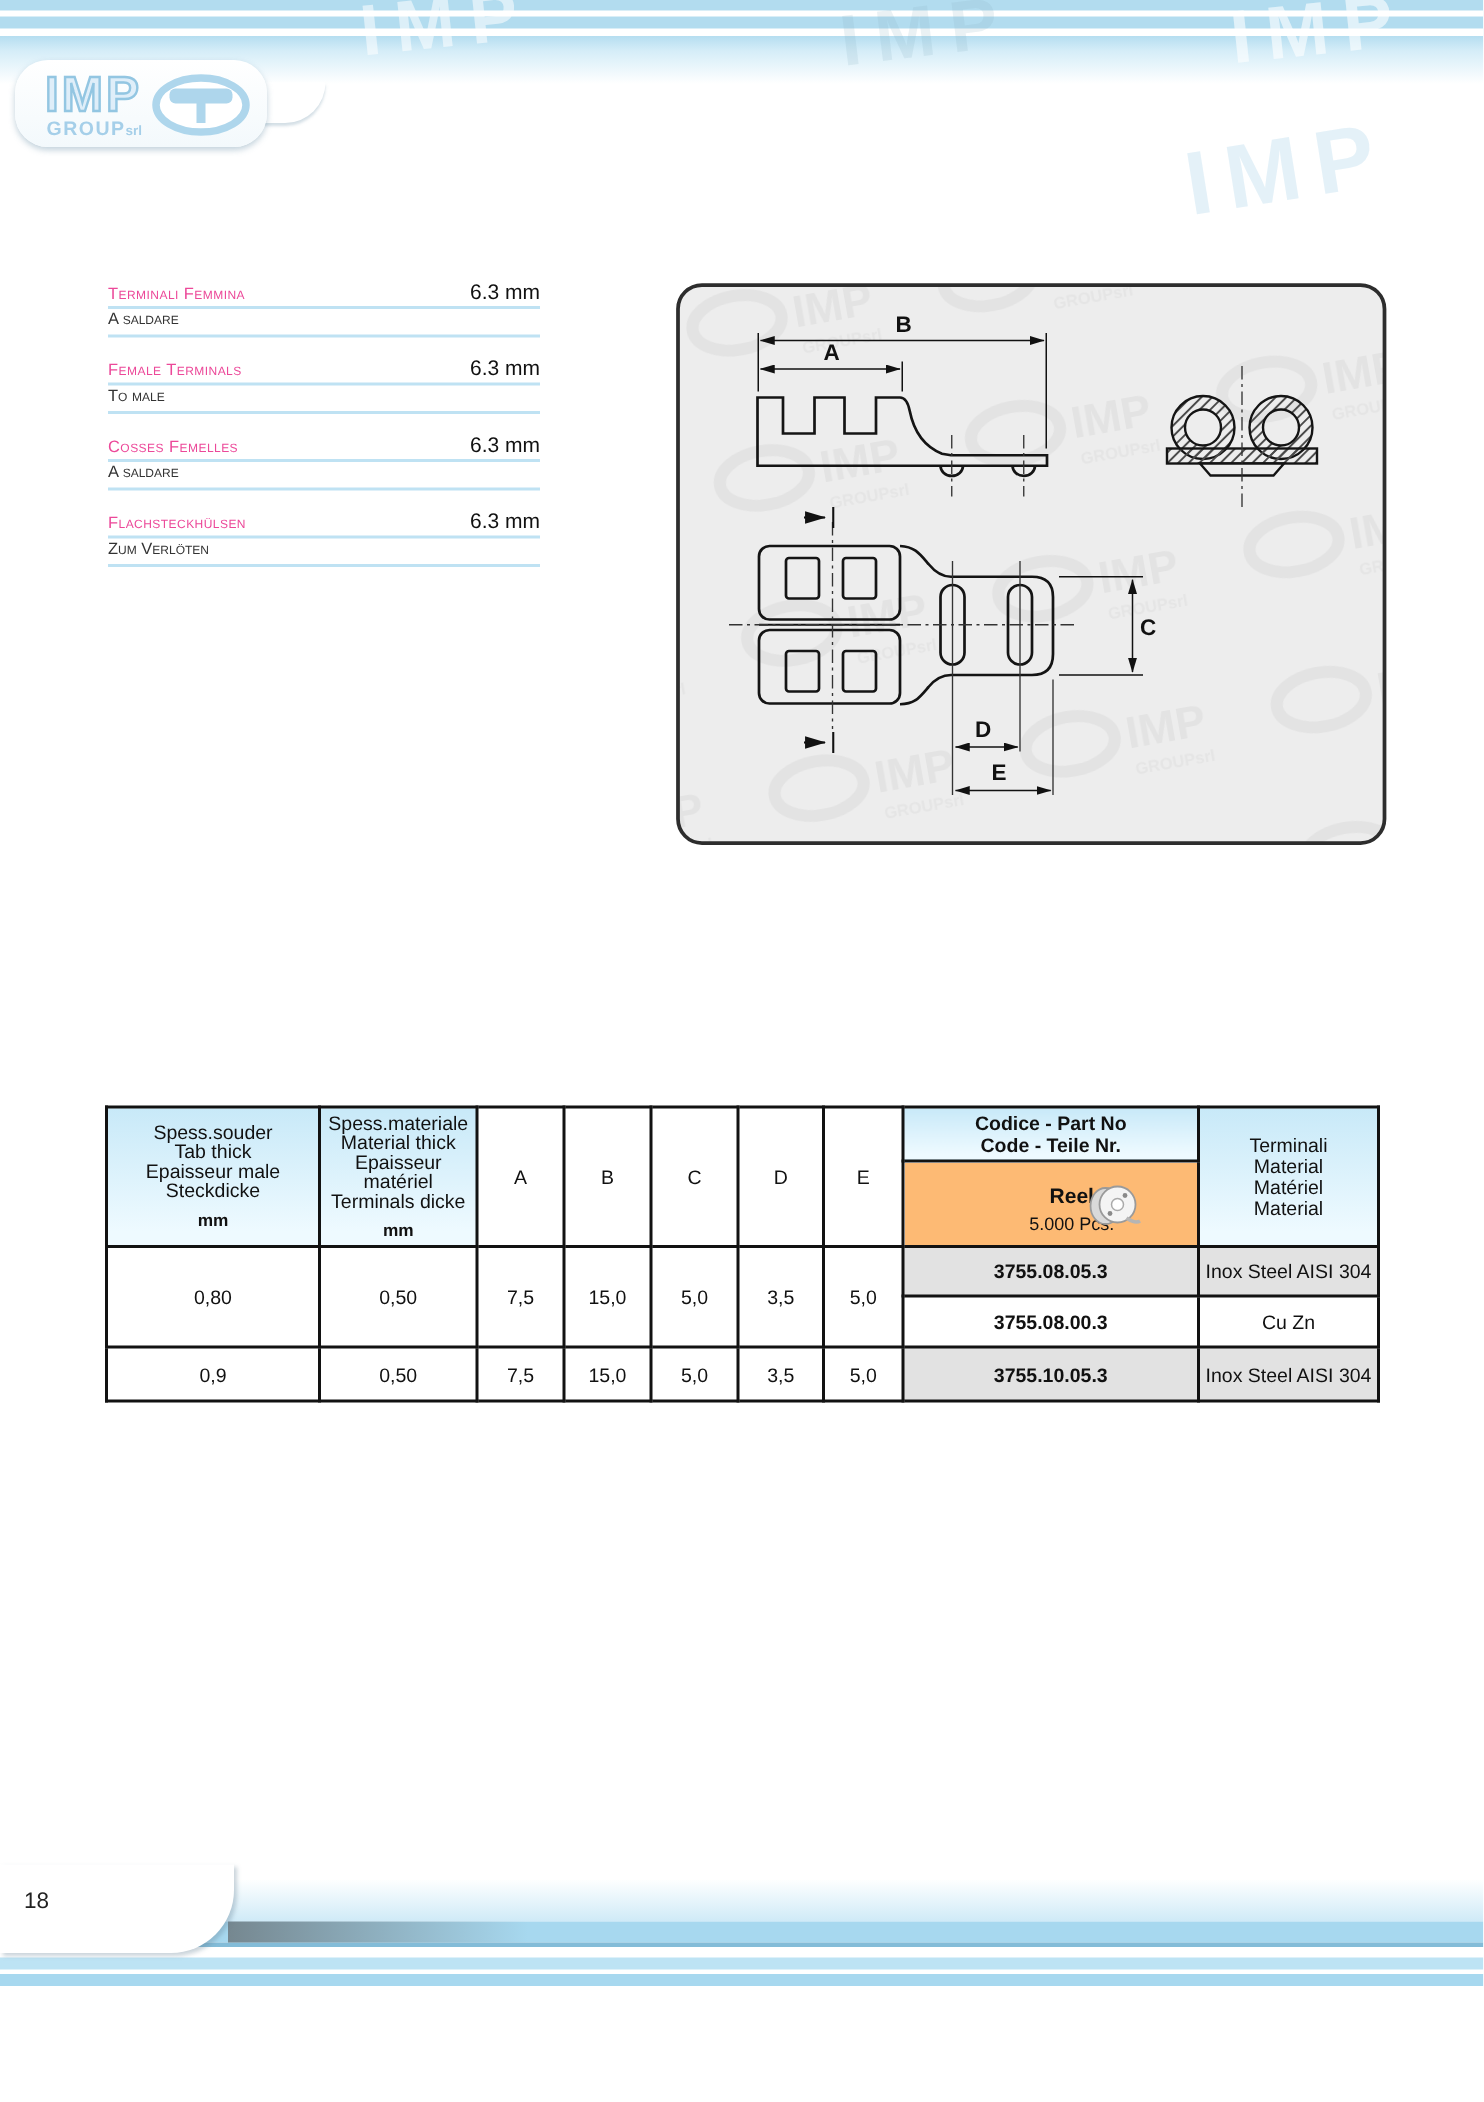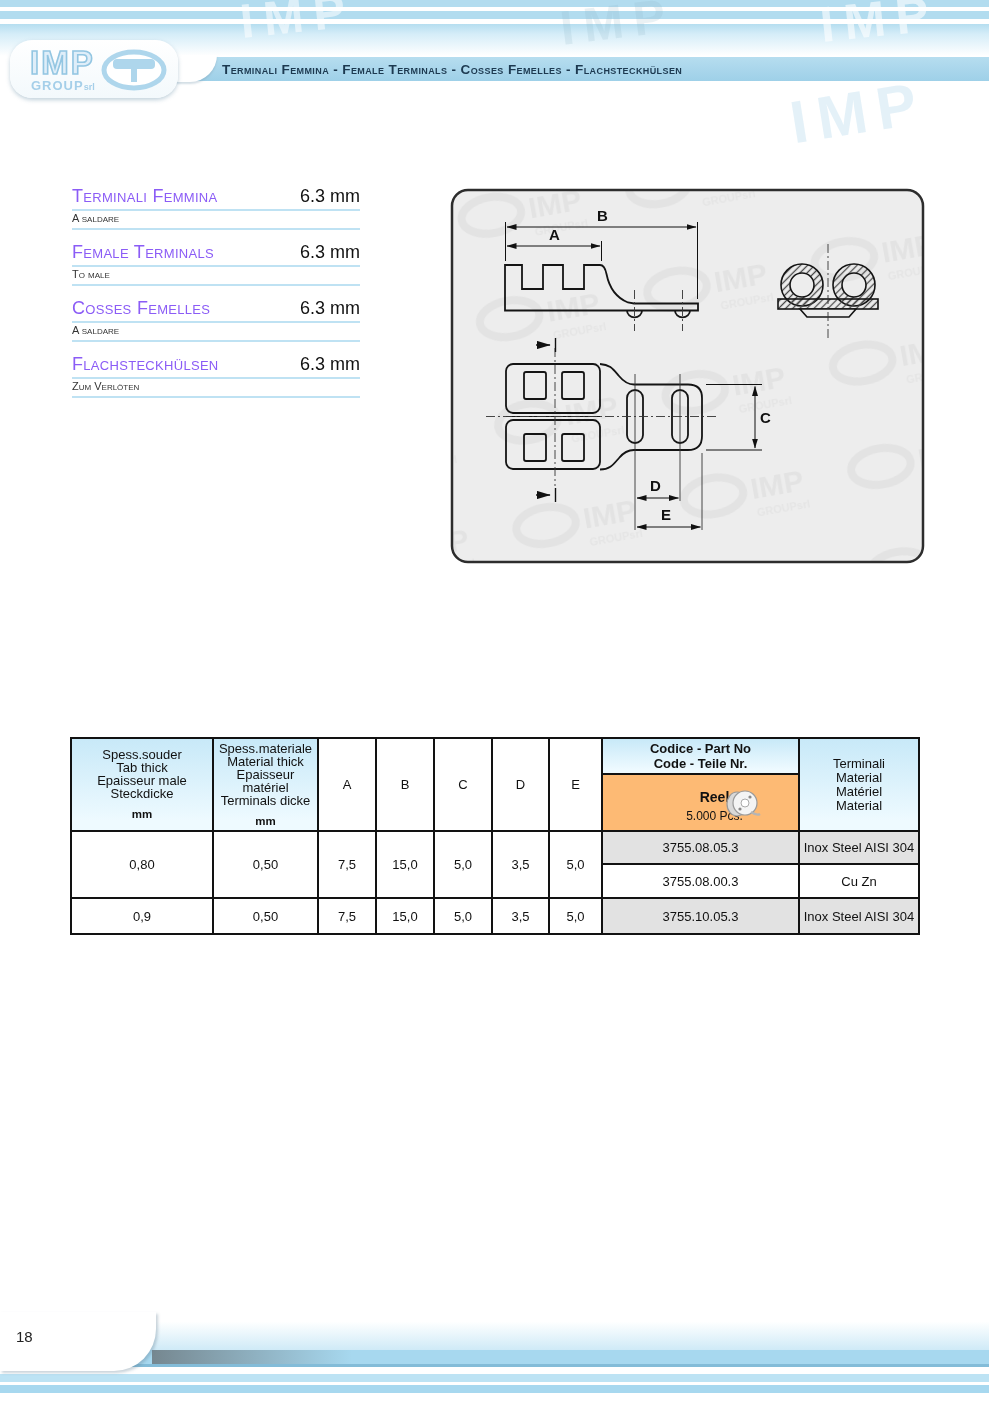--- a/index.html
+++ b/index.html
@@ -31,22 +31,22 @@
   .logo-imp{position:absolute;left:20px;top:4px;font-size:33px;font-weight:bold;letter-spacing:2px;
     color:#dfeef9;-webkit-text-stroke:1.6px #93c6e2;}
   .logo-group{position:absolute;left:21px;top:38px;font-size:13px;font-weight:bold;color:#a5cfe9;letter-spacing:1px;}
   .logo-group .srl{font-size:9px;letter-spacing:0;}
   .logo-icon{position:absolute;right:8px;top:7px;}
 
   
   .specs{position:absolute;left:72px;top:186px;width:288px;z-index:2;}
   .spec-entry{margin-bottom:12px;}
   .spec-row{display:flex;justify-content:space-between;align-items:baseline;}
-  .spec-title{font-size:18px;font-variant:small-caps;letter-spacing:.3px;color:#8b5cf6;}
-  .spec-value{font-size:18px;color:#111;}
+  .spec-title{font-size:11px;font-variant:small-caps;letter-spacing:.3px;color:#ec4899;}
+  .spec-value{font-size:14px;color:#111;}
   .rule{height:2px;background:#bfe2f3;margin:2px 0 1px;}
   .spec-sub{font-size:11px;font-variant:small-caps;color:#333;padding-bottom:2px;}
 
   
   .drawingwrap{position:absolute;left:450px;top:188px;z-index:2;}
   .dim{font:bold 15px "Liberation Sans",sans-serif;fill:#111;}
   .wm-txt{font:bold 30px "Liberation Sans",sans-serif;fill:#dadada;}
   .wm-sub{font:bold 11px "Liberation Sans",sans-serif;fill:#dedede;}
 
   
@@ -55,26 +55,26 @@
     font-size:13px;color:#111;padding:0;}
   .hdr-blue{background:linear-gradient(180deg,#c8e9f8 0%,#eefaff 90%);font-size:11px;line-height:13px;}
   .unit{font-weight:bold;margin-top:8px;font-size:11.5px;}
   .dim-hdr{font-size:21px;background:#fff;}
   .code-hdr{font-weight:bold;font-size:12.5px;line-height:15px;}
   .mat-hdr{font-size:11.5px;line-height:14px;}
   .reel-cell{background:#fdba74;text-align:left;position:relative;}
   .reel-label{font-weight:bold;font-size:14px;margin:6px 0 0 28px;}
   .reel-qty{font-size:12px;margin:4px 0 0 28px;}
   .reel-icon{position:absolute;right:36px;top:11px;}
-  .code-cell{font-weight:normal;font-size:13.5px;margin-top:12px;}
+  .code-cell{font-weight:bold;font-size:13.5px;margin-top:12px;}
   .mat-cell{font-size:12.5px;}
   .shade{background:#e2e2e2;}
 
   
-  .bottomband{position:absolute;left:0;top:1322px;width:989px;height:71px;z-index:2;}
+  .bottomband{position:absolute;left:0;top:1253px;width:989px;height:71px;z-index:2;}
   .bb{position:absolute;left:0;width:989px;}
   .bb-grad{top:0;height:28px;background:linear-gradient(180deg,#feffff,#cfeaf7);}
   .bb-s1{top:28px;height:14px;background:#a7d8ef;}
   .bb-s2{top:42px;height:3px;background:#83bcd8;}
   .bb-s3{top:52px;height:8px;background:#bde3f4;}
   .bb-s4{top:63px;height:8px;background:#a7d8ef;}
   .wedge{position:absolute;left:152px;top:28px;width:200px;height:14px;
     background:linear-gradient(90deg,rgba(105,115,120,.8),rgba(105,115,120,0));}
   .notch{position:absolute;left:0;top:-10px;width:156px;height:59px;background:#fff;
     border-radius:0 0 42px 0;box-shadow:2px 2px 3px rgba(100,130,150,.35);}
@@ -87,23 +87,20 @@
 
   <div class="topband">
     <div class="tb-stripe tb-s1"></div>
     <div class="tb-stripe tb-s2"></div>
     <span class="ghost g1">IMP</span>
     <span class="ghost g2">IMP</span>
     <span class="ghost g3">IMP</span>
   </div>
   <span class="ghost g4">IMP</span>
 
-  <div class="titlebar">
-    <span>Terminali Femmina - Female Terminals - Cosses Femelles - Flachsteckhülsen</span>
-  </div>
   <div class="pill-tail"></div>
 
   <div class="logopill">
     <div class="logo-imp">IMP</div>
     <div class="logo-group">
       <span>GROUP</span><span class="srl">srl</span>
     </div>
     <svg class="logo-icon" width="72" height="44">
       <ellipse cx="36" cy="23" rx="30" ry="18" fill="#ffffff" stroke="#aed6ec" stroke-width="5"></ellipse>
       <rect x="15" y="12" width="42" height="10" rx="4" fill="#aed6ec"></rect>

